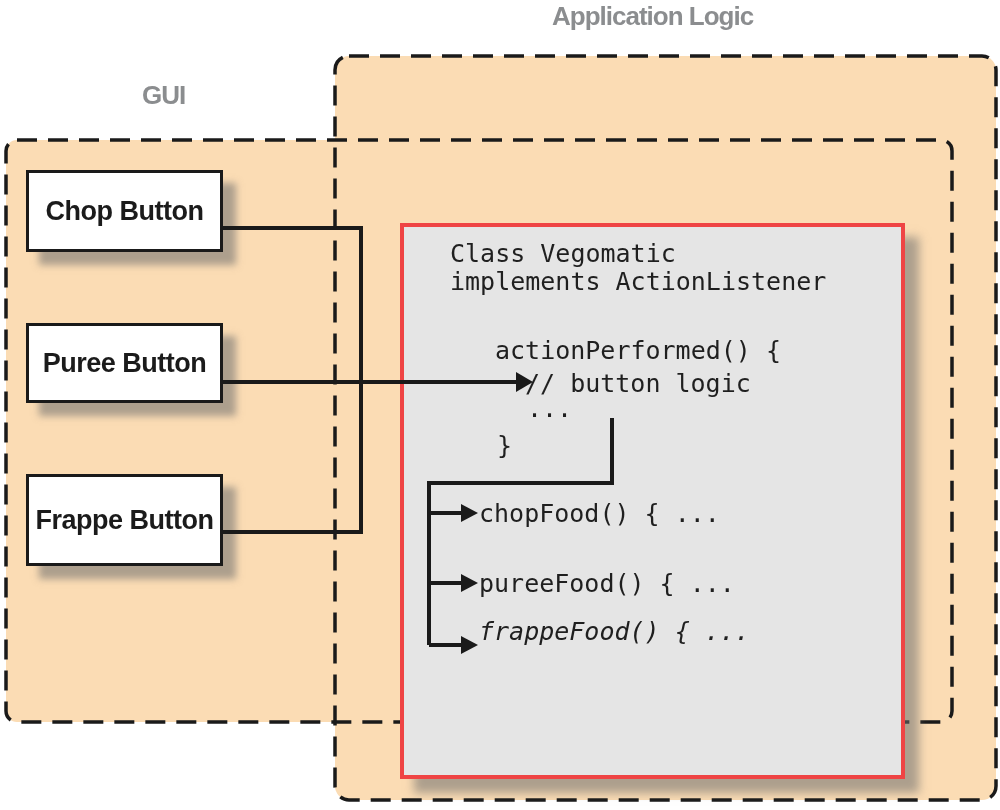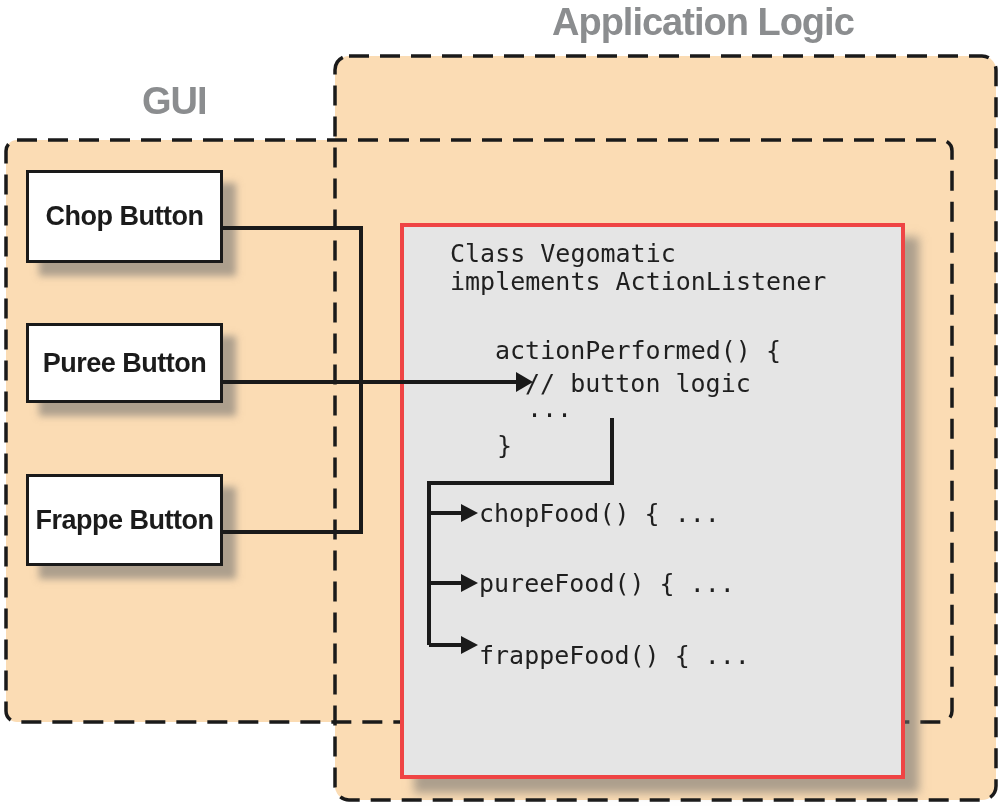--- a/index.html
+++ b/index.html
@@ -7,55 +7,55 @@
     position:relative; width:1000px; height:810px; overflow:hidden;
     background:#ffffff; font-family:"Liberation Sans", sans-serif;
   }
   .layer { position:absolute; left:0; top:0; width:1000px; height:810px; }
   svg .region-stroke { fill:none; stroke:#1a1a1a; stroke-width:3.5; stroke-dasharray:20 11; }
   svg .wire  { fill:none; stroke:#1a1a1a; stroke-width:4; }
   svg .ahead { fill:#1a1a1a; stroke:none; }
 
   .zone-label {
     position:absolute; color:#8b8d8f; font-weight:bold;
-    font-size:38px; letter-spacing:-1px; white-space:nowrap;
+    font-size:26px; letter-spacing:-1px; white-space:nowrap;
   }
   .gui-label { left:142px; top:80px; }
   .app-label { left:552px; top:1px; }
 
   .btn {
     position:absolute; left:26px; width:197px; box-sizing:border-box;
     background:#ffffff; border:3.5px solid #1a1a1a;
     box-shadow:13px 13px 7px rgba(110,110,110,0.55);
     display:flex; align-items:center; justify-content:center;
     font-weight:bold; font-size:27px; letter-spacing:-0.5px; color:#1b1b1b;
     white-space:nowrap;
   }
-  .btn-chop   { top:170px; height:93px;justify-content:center; }
+  .btn-chop   { top:170px; height:82px;justify-content:center; }
   .btn-puree  { top:323px; height:80px; }
   .btn-frappe { top:474px; height:92px; }
 
   .codebox {
     position:absolute; left:400px; top:223px; width:505px; height:556px;
     box-sizing:border-box; background:#e5e5e5; border:4px solid #ef4444;
     box-shadow:14px 14px 9px rgba(110,110,110,0.55);
   }
   .cl {
     position:absolute; font-family:"DejaVu Sans Mono", monospace;
     font-size:25px; line-height:28px; color:#1f1f1f; white-space:pre;
   }
   .cl-class      { left:46px;  top:13px;  }
   .cl-implements { left:46px;  top:41px;text-align:center;  }
   .cl-actionp    { left:91px;  top:110px; }
   .cl-comment    { left:121px; top:143px; }
   .cl-ellipsis   { left:123px; top:168px; }
   .cl-brace      { left:93px;  top:205px; }
   .cl-chop       { left:75px;  top:273px; }
   .cl-puree      { left:75px;  top:343px; }
-  .cl-frappe     { left:75px;  top:415px; }
+  .cl-frappe     { left:75px;  top:391px;font-style:italic; }
 </style>
 </head>
 <body>
 
 <div class="stage">
 
   <svg class="layer" viewBox="0 0 1000 810">
     <rect x="335" y="56" width="661" height="744" rx="14" fill="#FBDCB4"></rect>
     <rect x="6" y="140" width="946" height="582" rx="11" fill="#FBDCB4"></rect>
     <rect class="region-stroke" x="335" y="56" width="661" height="744" rx="14"></rect>

